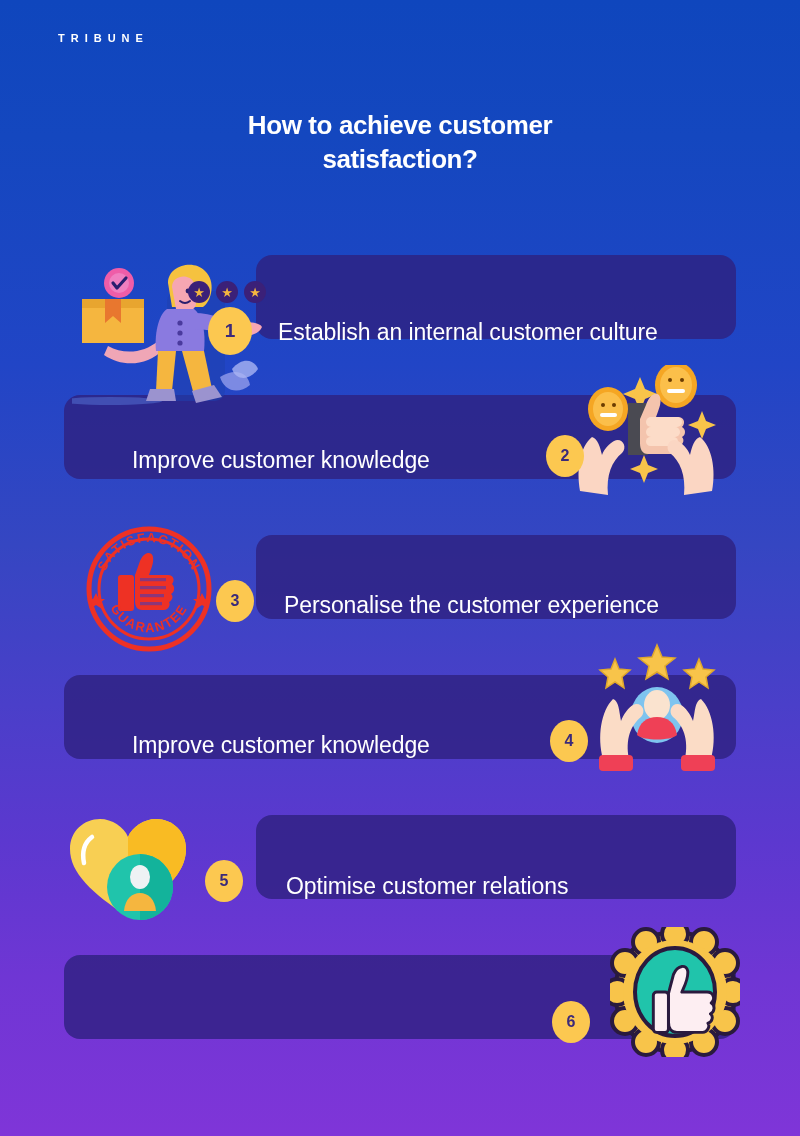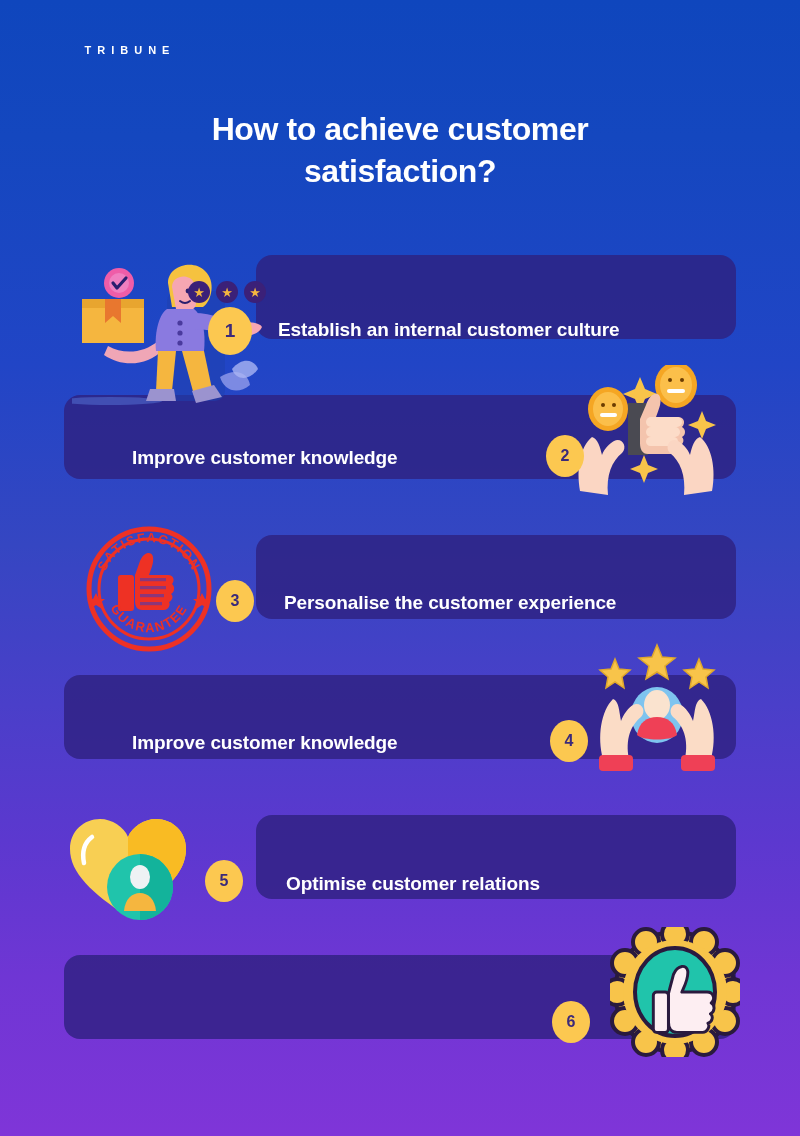--- a/index.html
+++ b/index.html
@@ -30,38 +30,37 @@
     left: 52px;
     top: 28px;
     width: 150px;
   }
   .logo-ribbon {
     position: relative;
     height: 44px;
   }
   .logo-ribbon svg { display: block; }
   .logo-tribune {
-    margin-top: 16px;
-    text-align: center;
+    margin-top: 4px;
     color: #ffffff;
     font-size: 11px;
     font-weight: bold;
     letter-spacing: 6px;
     padding-left: 6px;
   }
 
   
   .title {
     position: absolute;
     top: 108px;
     left: 100px;
     width: 600px;
     text-align: center;
     color: #ffffff;
-    font-size: 32px;
+    font-size: 26px;
     font-weight: bold;
     line-height: 1.32;
     letter-spacing: -0.4px;
   }
 
   
   .rows {
     position: absolute;
     top: 255px;
     left: 0;
@@ -91,22 +90,22 @@
     display: flex;
     align-items: center;
     justify-content: center;
     z-index: 6;
   }
   .badge.big   { width: 44px; height: 48px; font-size: 19px; }
   .badge.small { width: 38px; height: 42px; font-size: 16px; }
 
   .bar-label {
     color: #ffffff;
-    font-size: 19px;
-    font-weight: bold;
+    font-size: 23px;
+    font-weight: normal;
     letter-spacing: -0.1px;
     white-space: nowrap;
     z-index: 5;
   }
 
   .art {
     position: absolute;
     z-index: 4;
     pointer-events: none;
   }

